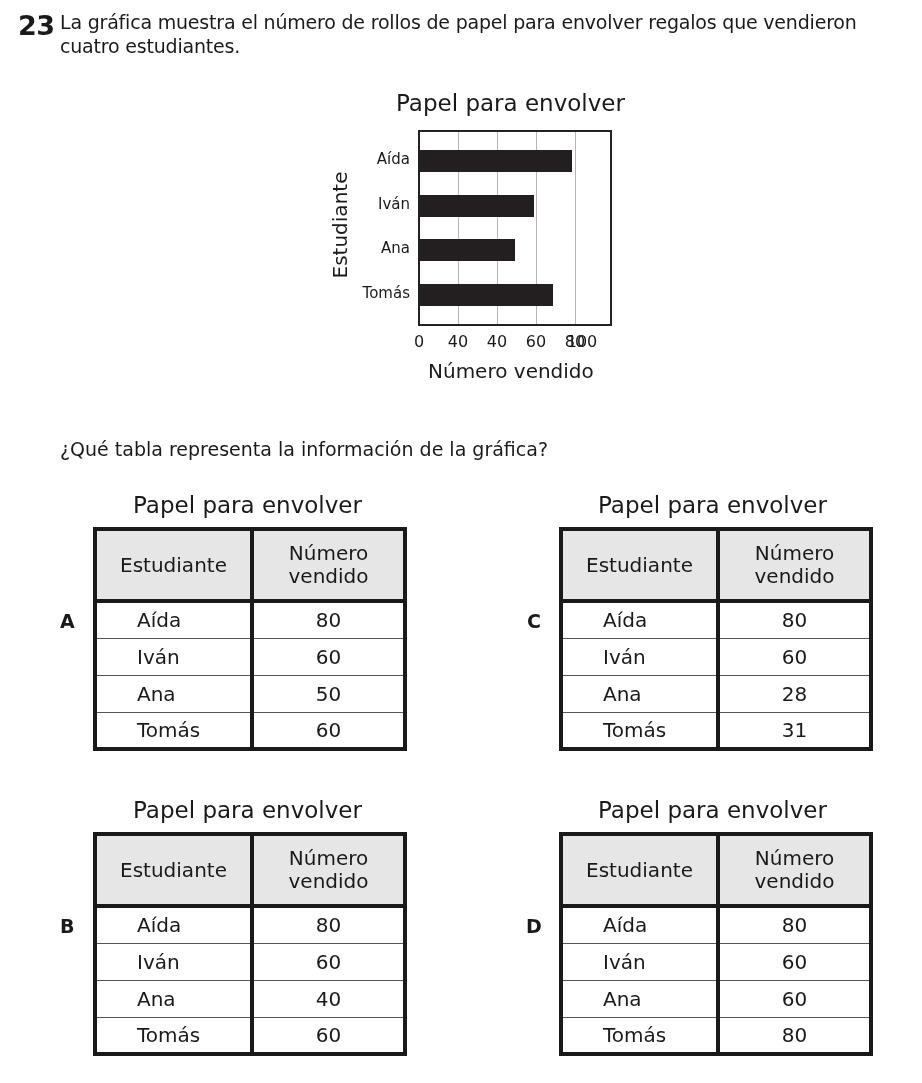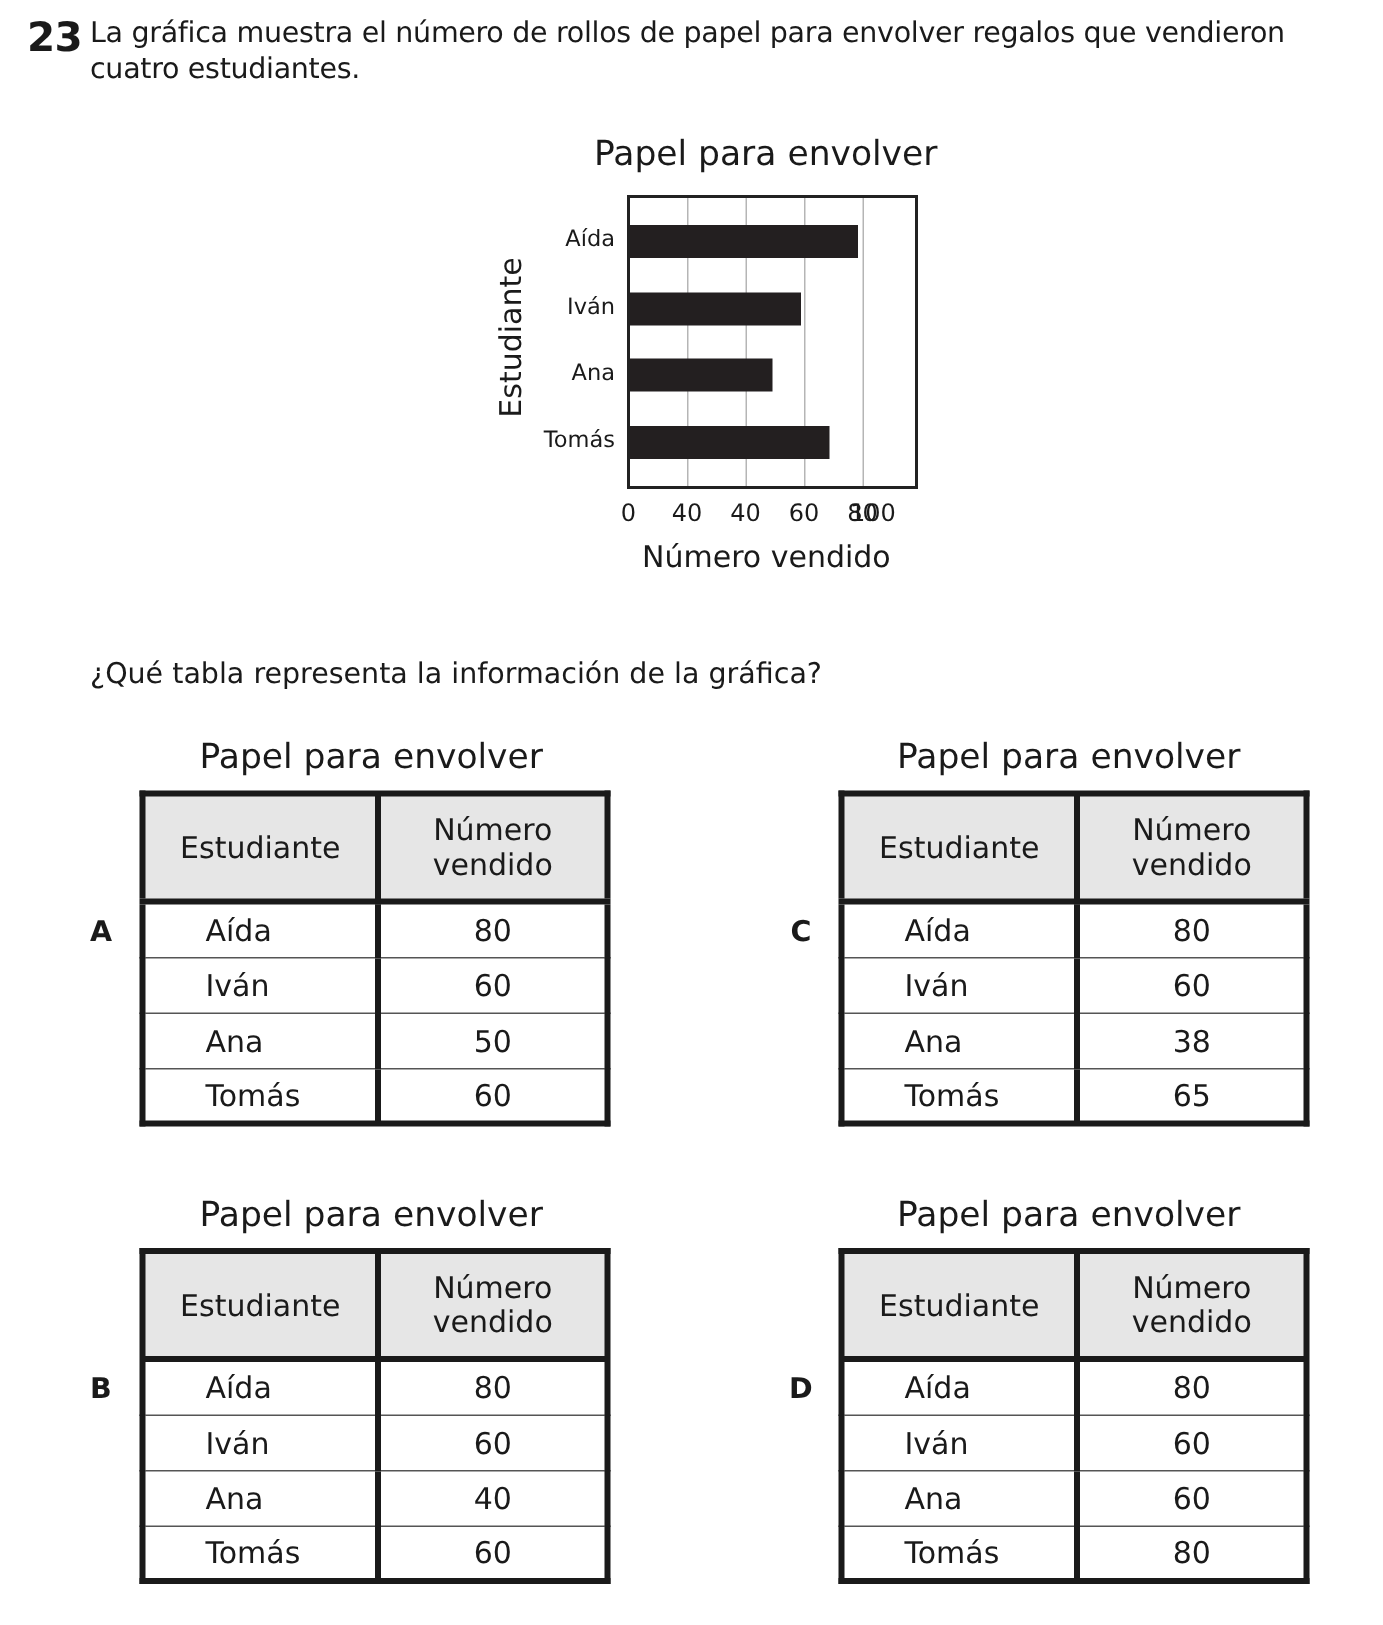--- a/index.html
+++ b/index.html
@@ -106,25 +106,25 @@
     <tr>
           <td class="name">Aída</td>
           <td class="val">80</td>
         </tr>
     <tr>
           <td class="name">Iván</td>
           <td class="val">60</td>
         </tr>
     <tr>
           <td class="name">Ana</td>
-          <td class="val">38</td>
+          <td class="val">28</td>
         </tr>
     <tr>
           <td class="name">Tomás</td>
-          <td class="val">65</td>
+          <td class="val">31</td>
         </tr>
   </tbody>
     </table>
 </div>
 
 <div>
   <div class="opt-title" style="left:133px; top:797px">Papel para envolver</div>
   <div class="opt-letter" style="left:60px; top:915px">B</div>
   <table class="tbl" style="left:93px; top:832px">
     <tbody>

